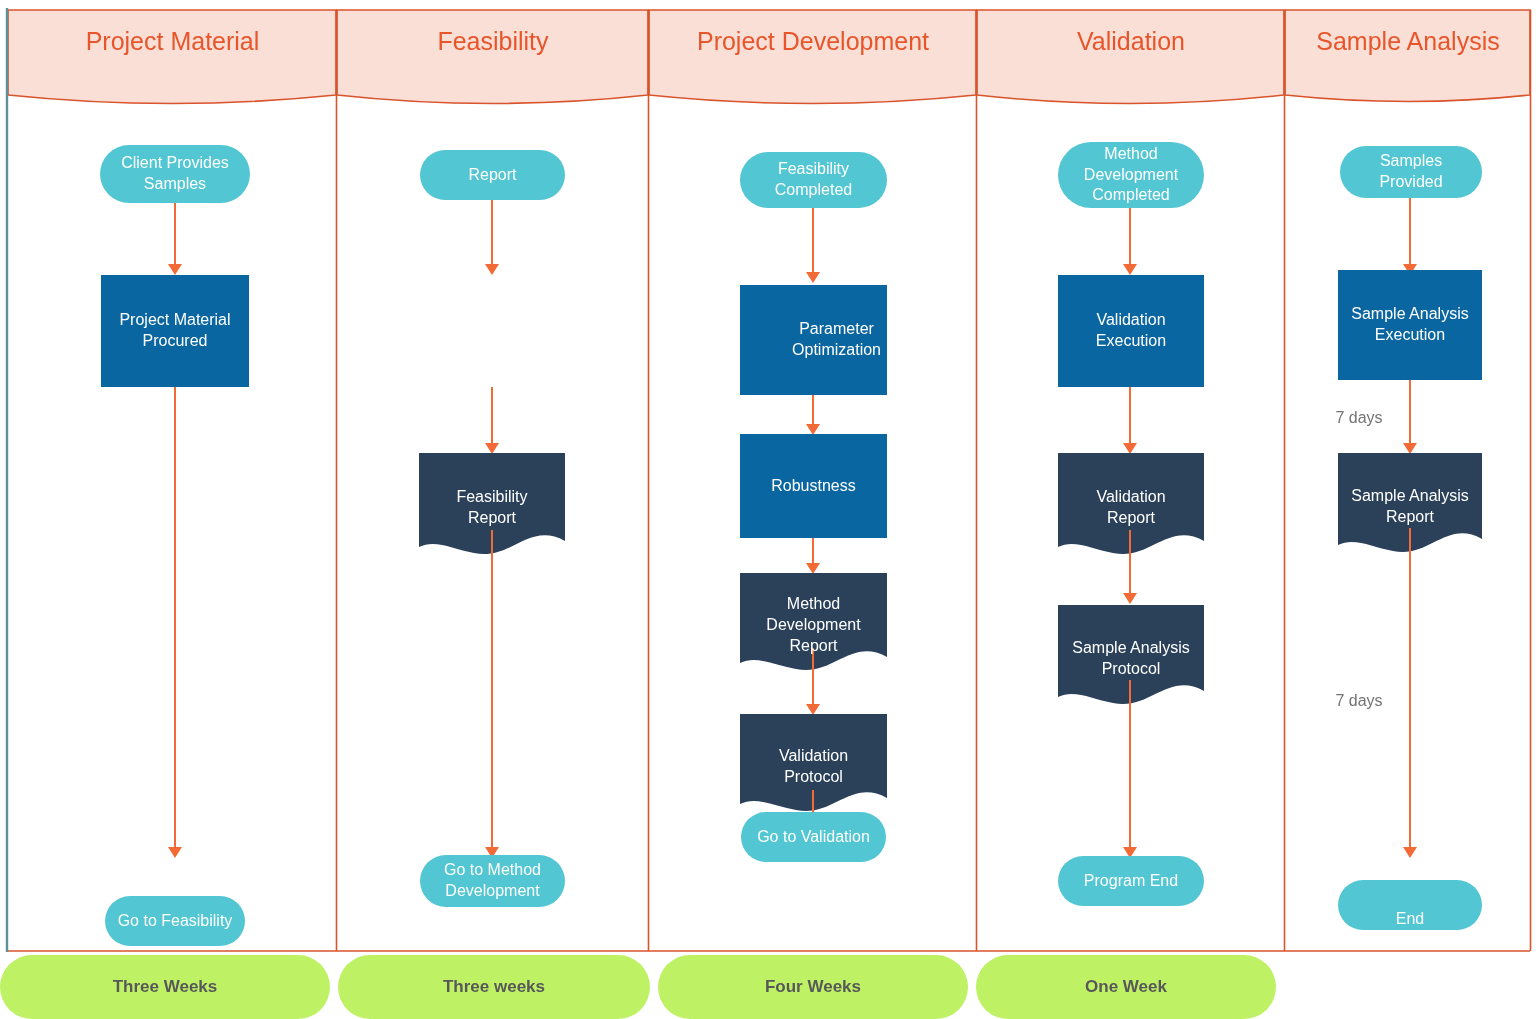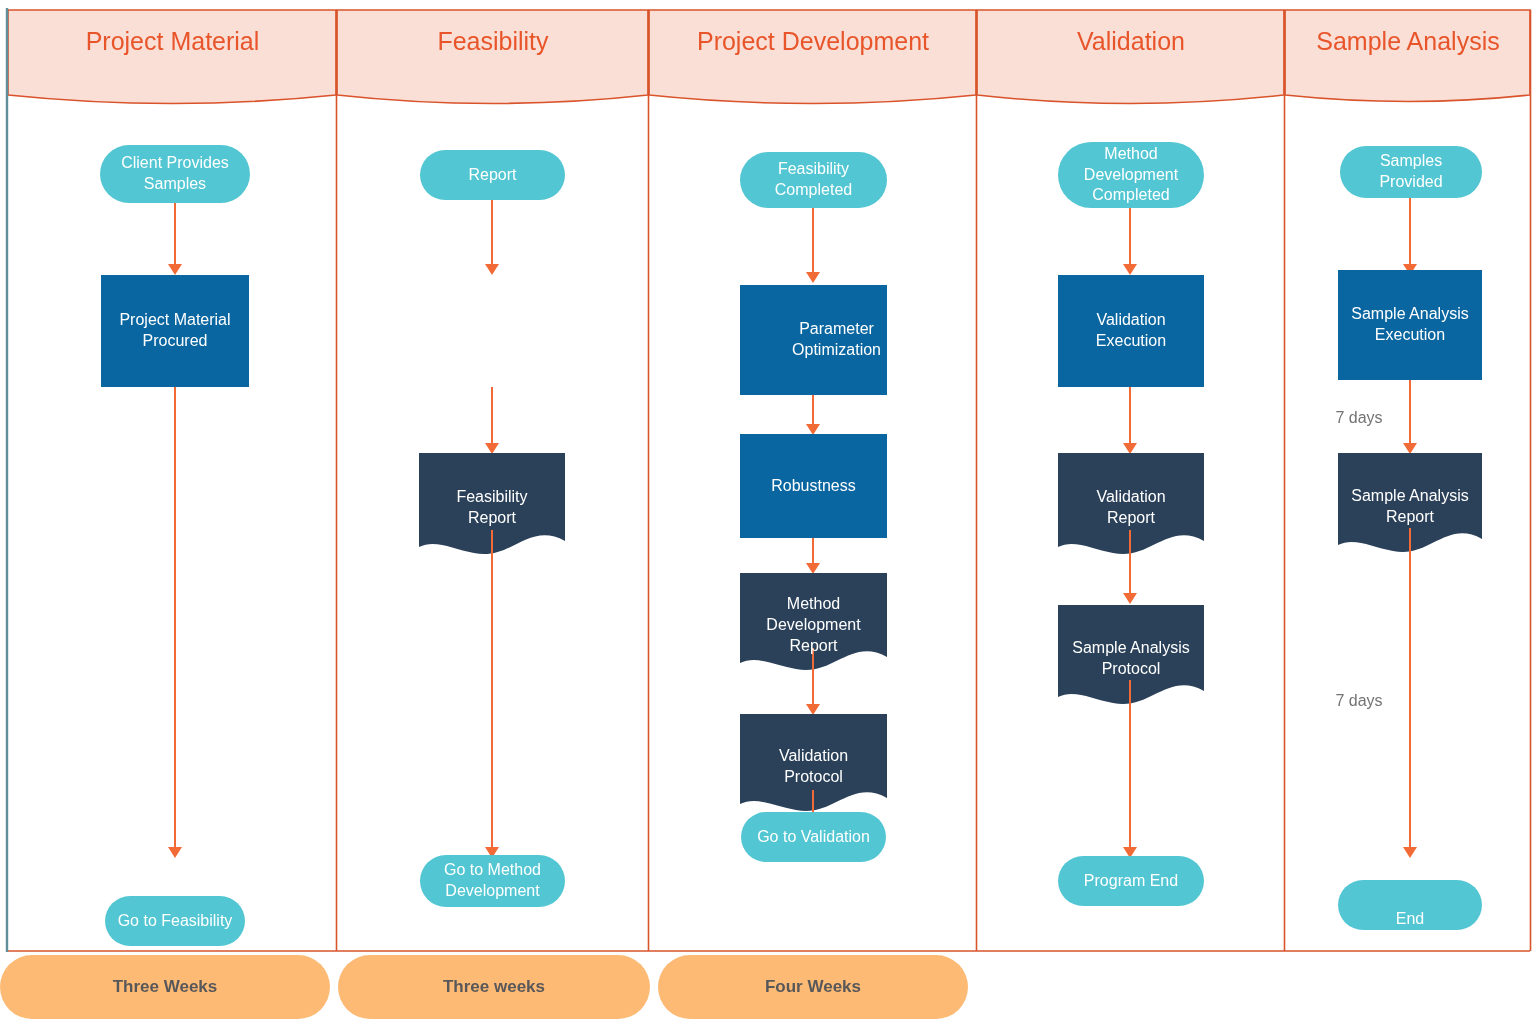--- a/index.html
+++ b/index.html
@@ -99,21 +99,21 @@
     font-size: 16px;
     font-family: "Liberation Sans", sans-serif;
     white-space: nowrap;
     text-align: center;
   }
 
   
   .footer-pill {
     position: absolute;
     height: 64px;
-    background: #fdba74;
+    background: #bef264;
     border-radius: 34px;
     display: flex;
     align-items: center;
     justify-content: center;
     color: #58585a;
     font-size: 17px;
     font-weight: bold;
     font-family: "Liberation Sans", sans-serif;
   }
 </style>
@@ -304,14 +304,15 @@
   <div class="edge-label" style="left:1316px; top:692px; width:86px;">7 days</div>
   <div class="arrowhead" style="left:1403px; top:847px;"></div>
 
   <div class="node terminator" style="left:1338px; top:880px; width:144px; height:50px;align-items:flex-end;">
     <span class="lbl">End</span>
   </div>
 
   <div class="footer-pill" style="left:0px;    top:955px; width:330px;">Three Weeks</div>
   <div class="footer-pill" style="left:338px;  top:955px; width:312px;">Three weeks</div>
   <div class="footer-pill" style="left:658px;  top:955px; width:310px;">Four Weeks</div>
+  <div class="footer-pill" style="left:976px;  top:955px; width:300px;">One Week</div>
 
 </div>
 
 </body></html>

